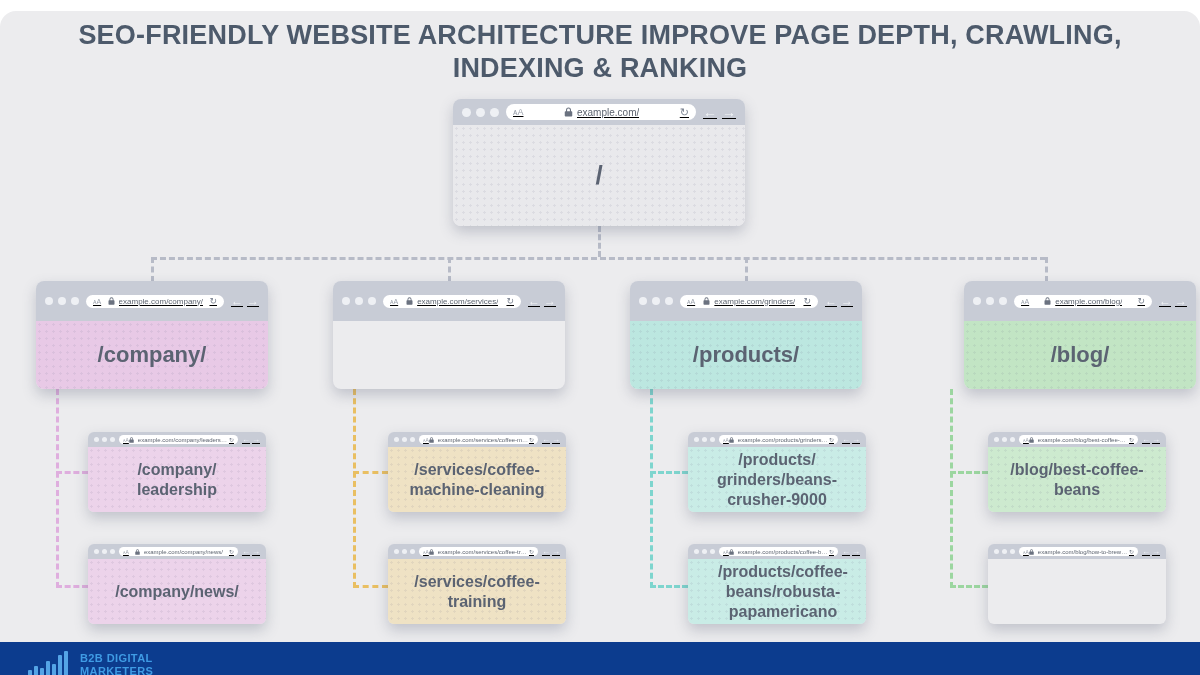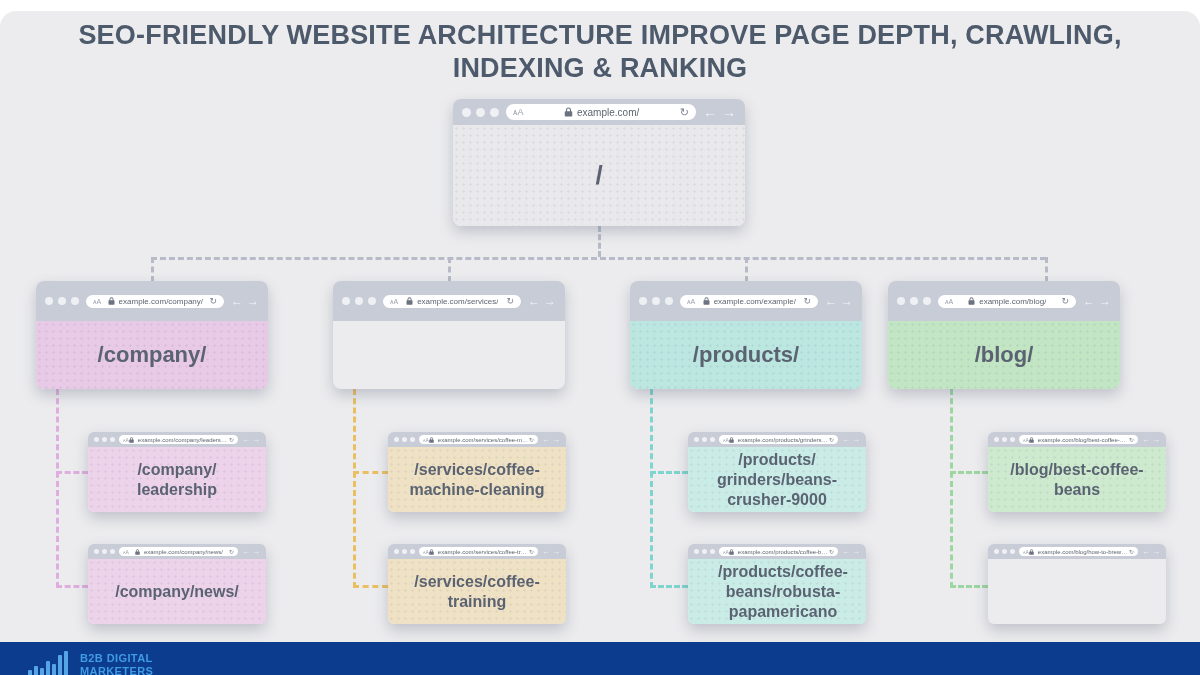--- a/index.html
+++ b/index.html
@@ -6,21 +6,21 @@
   .canvas{position:relative;width:1200px;height:675px;background:#ececee;overflow:hidden;
           border-radius:16px 16px 0 0;font-family:"Liberation Sans",sans-serif;margin-top:11px;}
 
   
   .title{position:absolute;top:8px;left:0;right:0;text-align:center;font-size:27px;
          font-weight:bold;color:#4d5a6b;line-height:1.22;letter-spacing:.2px;white-space:pre-line;}
 
   
   .window{position:absolute;display:flex;flex-direction:column;overflow:hidden;z-index:2;
           border-radius:8px;box-shadow:0 6px 14px rgba(80,85,110,.28);}
-  .bar{background:#c8ccd6;display:flex;align-items:center;gap:7px;padding:0 9px;flex:none;}
+  .bar{background:#c8ccd6;display:flex;align-items:center;gap:7px;padding:0 9px;flex:none;text-decoration:underline;}
   .dots{display:flex;gap:5px;flex:none;}
   .dots i{width:9px;height:9px;border-radius:50%;background:#eef0f4;display:block;}
   .pill{flex:1;background:#ffffff;border-radius:10px;display:flex;align-items:center;padding:0 7px;min-width:0;}
   .ra{color:#9aa0ab;flex:none;}
   .pill-mid{flex:1;display:flex;align-items:center;justify-content:center;gap:4px;min-width:0;}
   .lock{fill:#6b7280;flex:none;}
   .url{color:#5d6470;white-space:nowrap;overflow:hidden;text-overflow:ellipsis;}
   .ref{color:#7a8290;flex:none;}
   .nav{display:flex;color:#f2f4f7;font-weight:bold;flex:none;}
   .bd{flex:1;display:flex;align-items:center;justify-content:center;
@@ -40,21 +40,21 @@
   .win-l1{width:232px;top:270px;height:108px;}
   .win-l1 .bar{height:40px;}
   .win-l1 .dots i{width:8px;height:8px;}
   .win-l1 .pill{height:13px;}
   .win-l1 .ra{font-size:7px;}
   .win-l1 .lock{width:7px;height:8px;}
   .win-l1 .url{font-size:8px;}
   .win-l1 .ref{font-size:9px;}
   .win-l1 .nav{font-size:12px;gap:4px;}
   .win-l1 .path{font-size:22px;}
-  .win-company{left:36px;} .win-services{left:333px;} .win-products{left:630px;} .win-blog{left:888px;}
+  .win-company{left:36px;} .win-services{left:333px;} .win-products{left:630px;} .win-blog{left:964px;}
 
   .win-l2{width:178px;height:80px;border-radius:6px;}
   .win-l2 .bar{height:15px;gap:4px;padding:0 6px;}
   .win-l2 .dots{gap:3px;}
   .win-l2 .dots i{width:5px;height:5px;}
   .win-l2 .pill{height:9px;border-radius:5px;padding:0 4px;}
   .win-l2 .ra{font-size:5px;}
   .win-l2 .lock{width:5px;height:6px;}
   .win-l2 .url{font-size:6px;}
   .win-l2 .ref{font-size:6px;}
@@ -196,21 +196,21 @@
           <i></i>
           <i></i>
           <i></i>
         </span>
       <span class="pill">
         <span class="ra">ᴀA</span>
         <span class="pill-mid">
           <svg class="lock" viewBox="0 0 10 12">
               <path d="M2 5V3.5a3 3 0 016 0V5h.5a1 1 0 011 1v4.5a1 1 0 01-1 1h-7a1 1 0 01-1-1V6a1 1 0 011-1H2zm1.3 0h3.4V3.5a1.7 1.7 0 00-3.4 0V5z"></path>
             </svg>
-          <span class="url">example.com/example/</span>
+          <span class="url">example.com/grinders/</span>
         </span>
         <span class="ref">↻</span>
       </span>
       <span class="nav">
         <span>←</span>
         <span>→</span>
       </span>
     </div>
     <div class="bd" style="background-color: rgb(188, 231, 224);">
       <span class="path">/products/</span>

